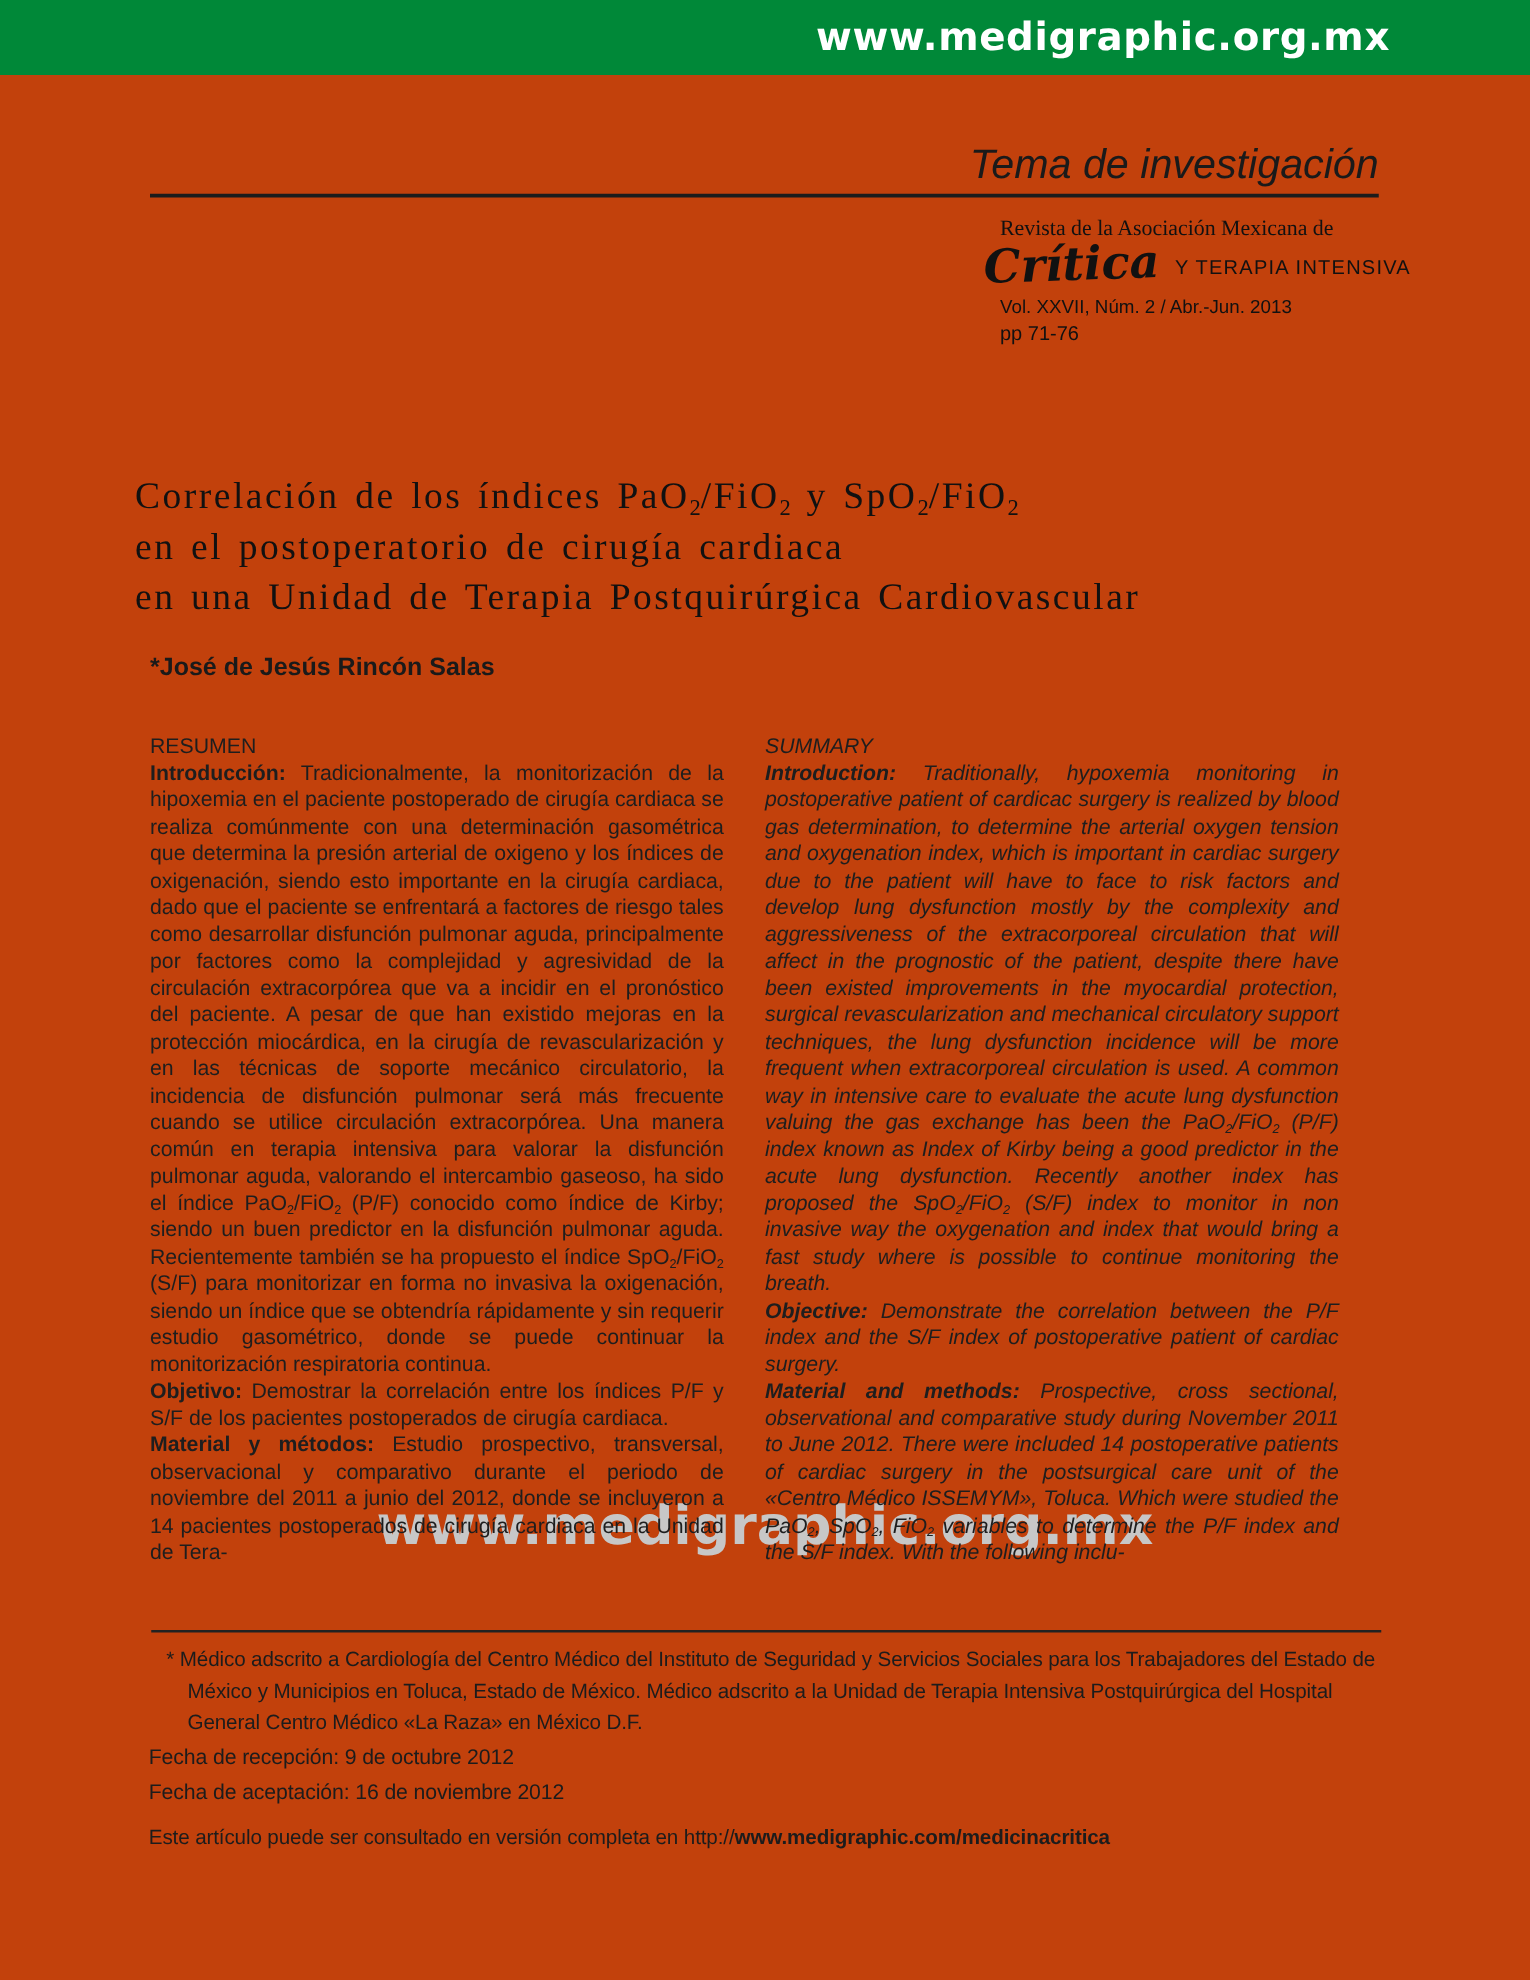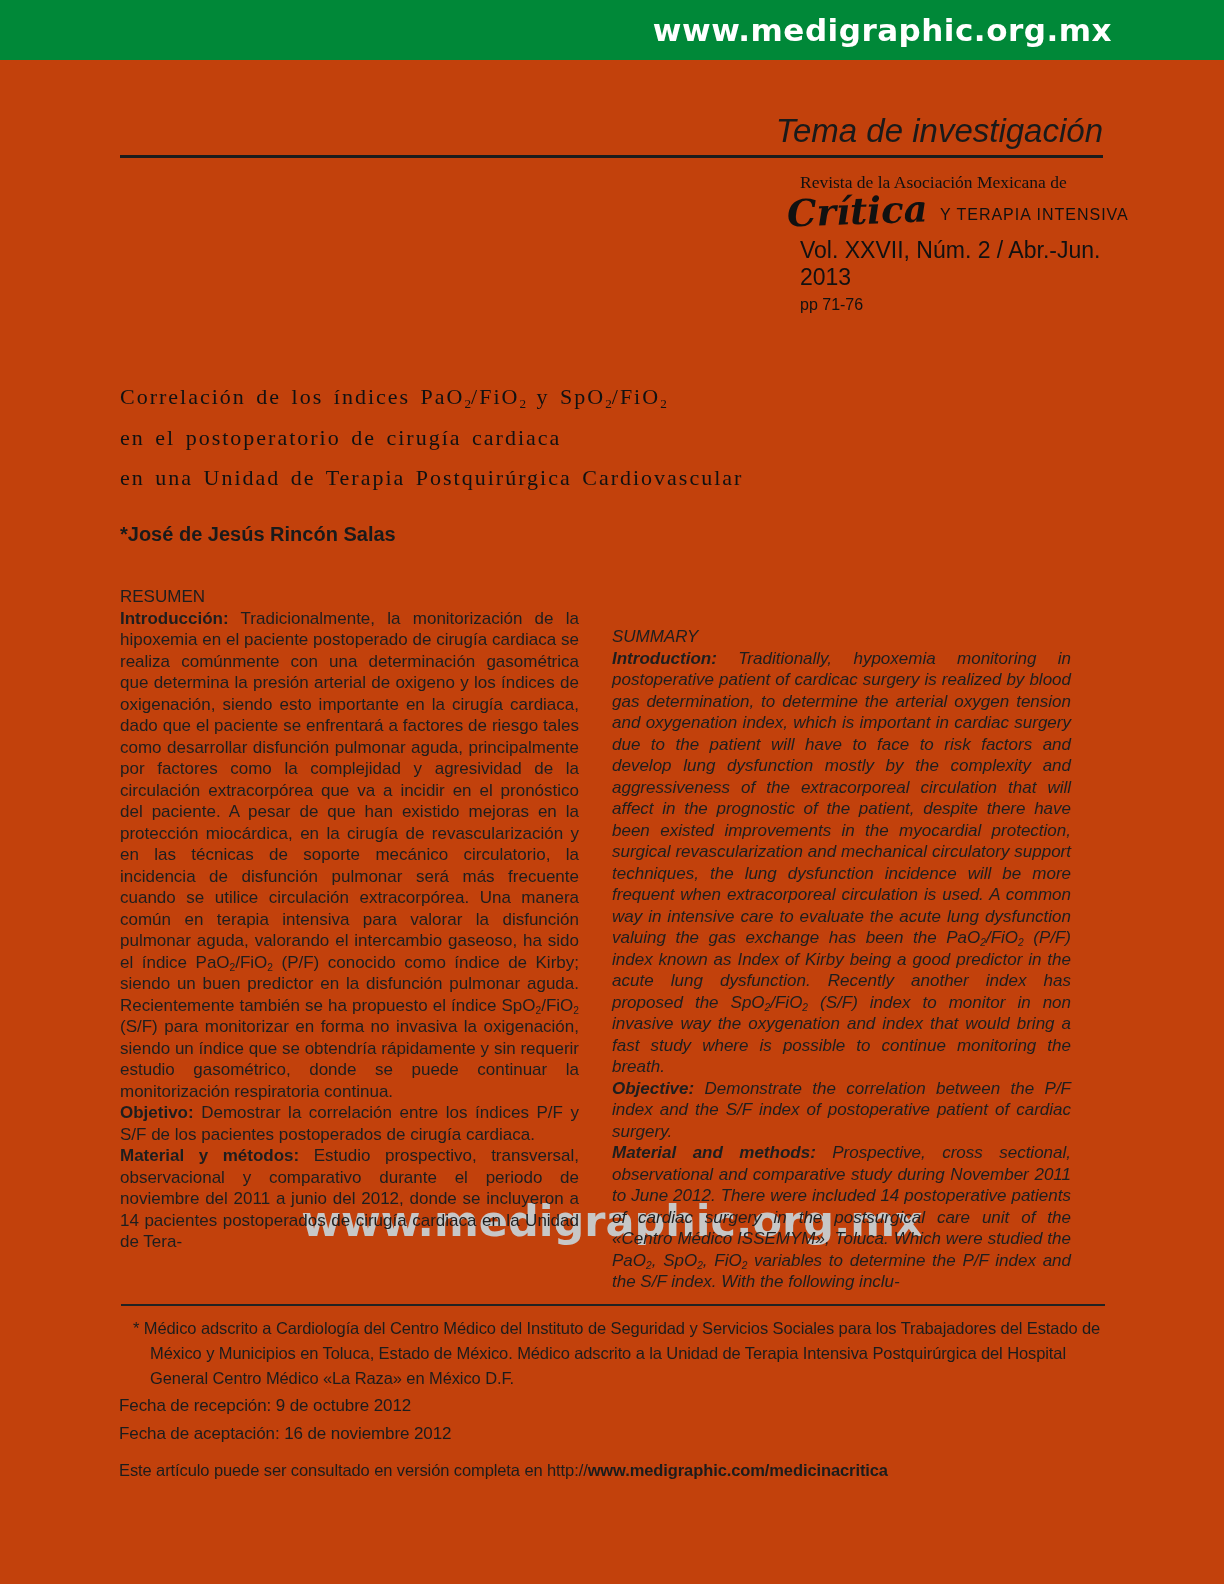--- a/index.html
+++ b/index.html
@@ -93,38 +93,38 @@
     line-height: 1;
     transform: rotate(-2deg);
   }
   .journal-suffix {
     font-size: 16px;
     letter-spacing: 1px;
     padding-bottom: 6px;
     white-space: nowrap;
   }
   .journal-issue {
-    font-size: 23px;
+    font-size: 15px;
     margin-top: 7px;
   }
   .journal-pages {
     font-size: 16px;
     margin-top: 5px;
   }
 
   
   .title {
     position: absolute;
     top: 377px;
-    left: 120px;
+    left: 108px;
     width: 1000px;
     margin: 0;
     font-family: "Liberation Serif", "DejaVu Serif", serif;
     font-weight: normal;
-    font-size: 22px;
+    font-size: 30px;
     line-height: 40.5px;
     letter-spacing: 2px;
     word-spacing: 3px;
     color: #111111;
   }
   .title-line { display: block; }
   .author {
     position: absolute;
     top: 523px;
     left: 120px;
@@ -159,21 +159,21 @@
   }
   .col {
     width: 459px;
     font-size: 17px;
     line-height: 21.5px;
     text-align: justify;
     color: #1e1e1e;
   }
   .col p { margin: 0; }
   .abs-heading { }
-  .col-en { font-style: italic; margin-top: 40px; }
+  .col-en { font-style: italic; }
   .par-label { font-weight: bold; }
 
   
   .foot-rule {
     position: absolute;
     top: 1304px;
     left: 121px;
     width: 984px;
     height: 2px;
     background: #222222;

